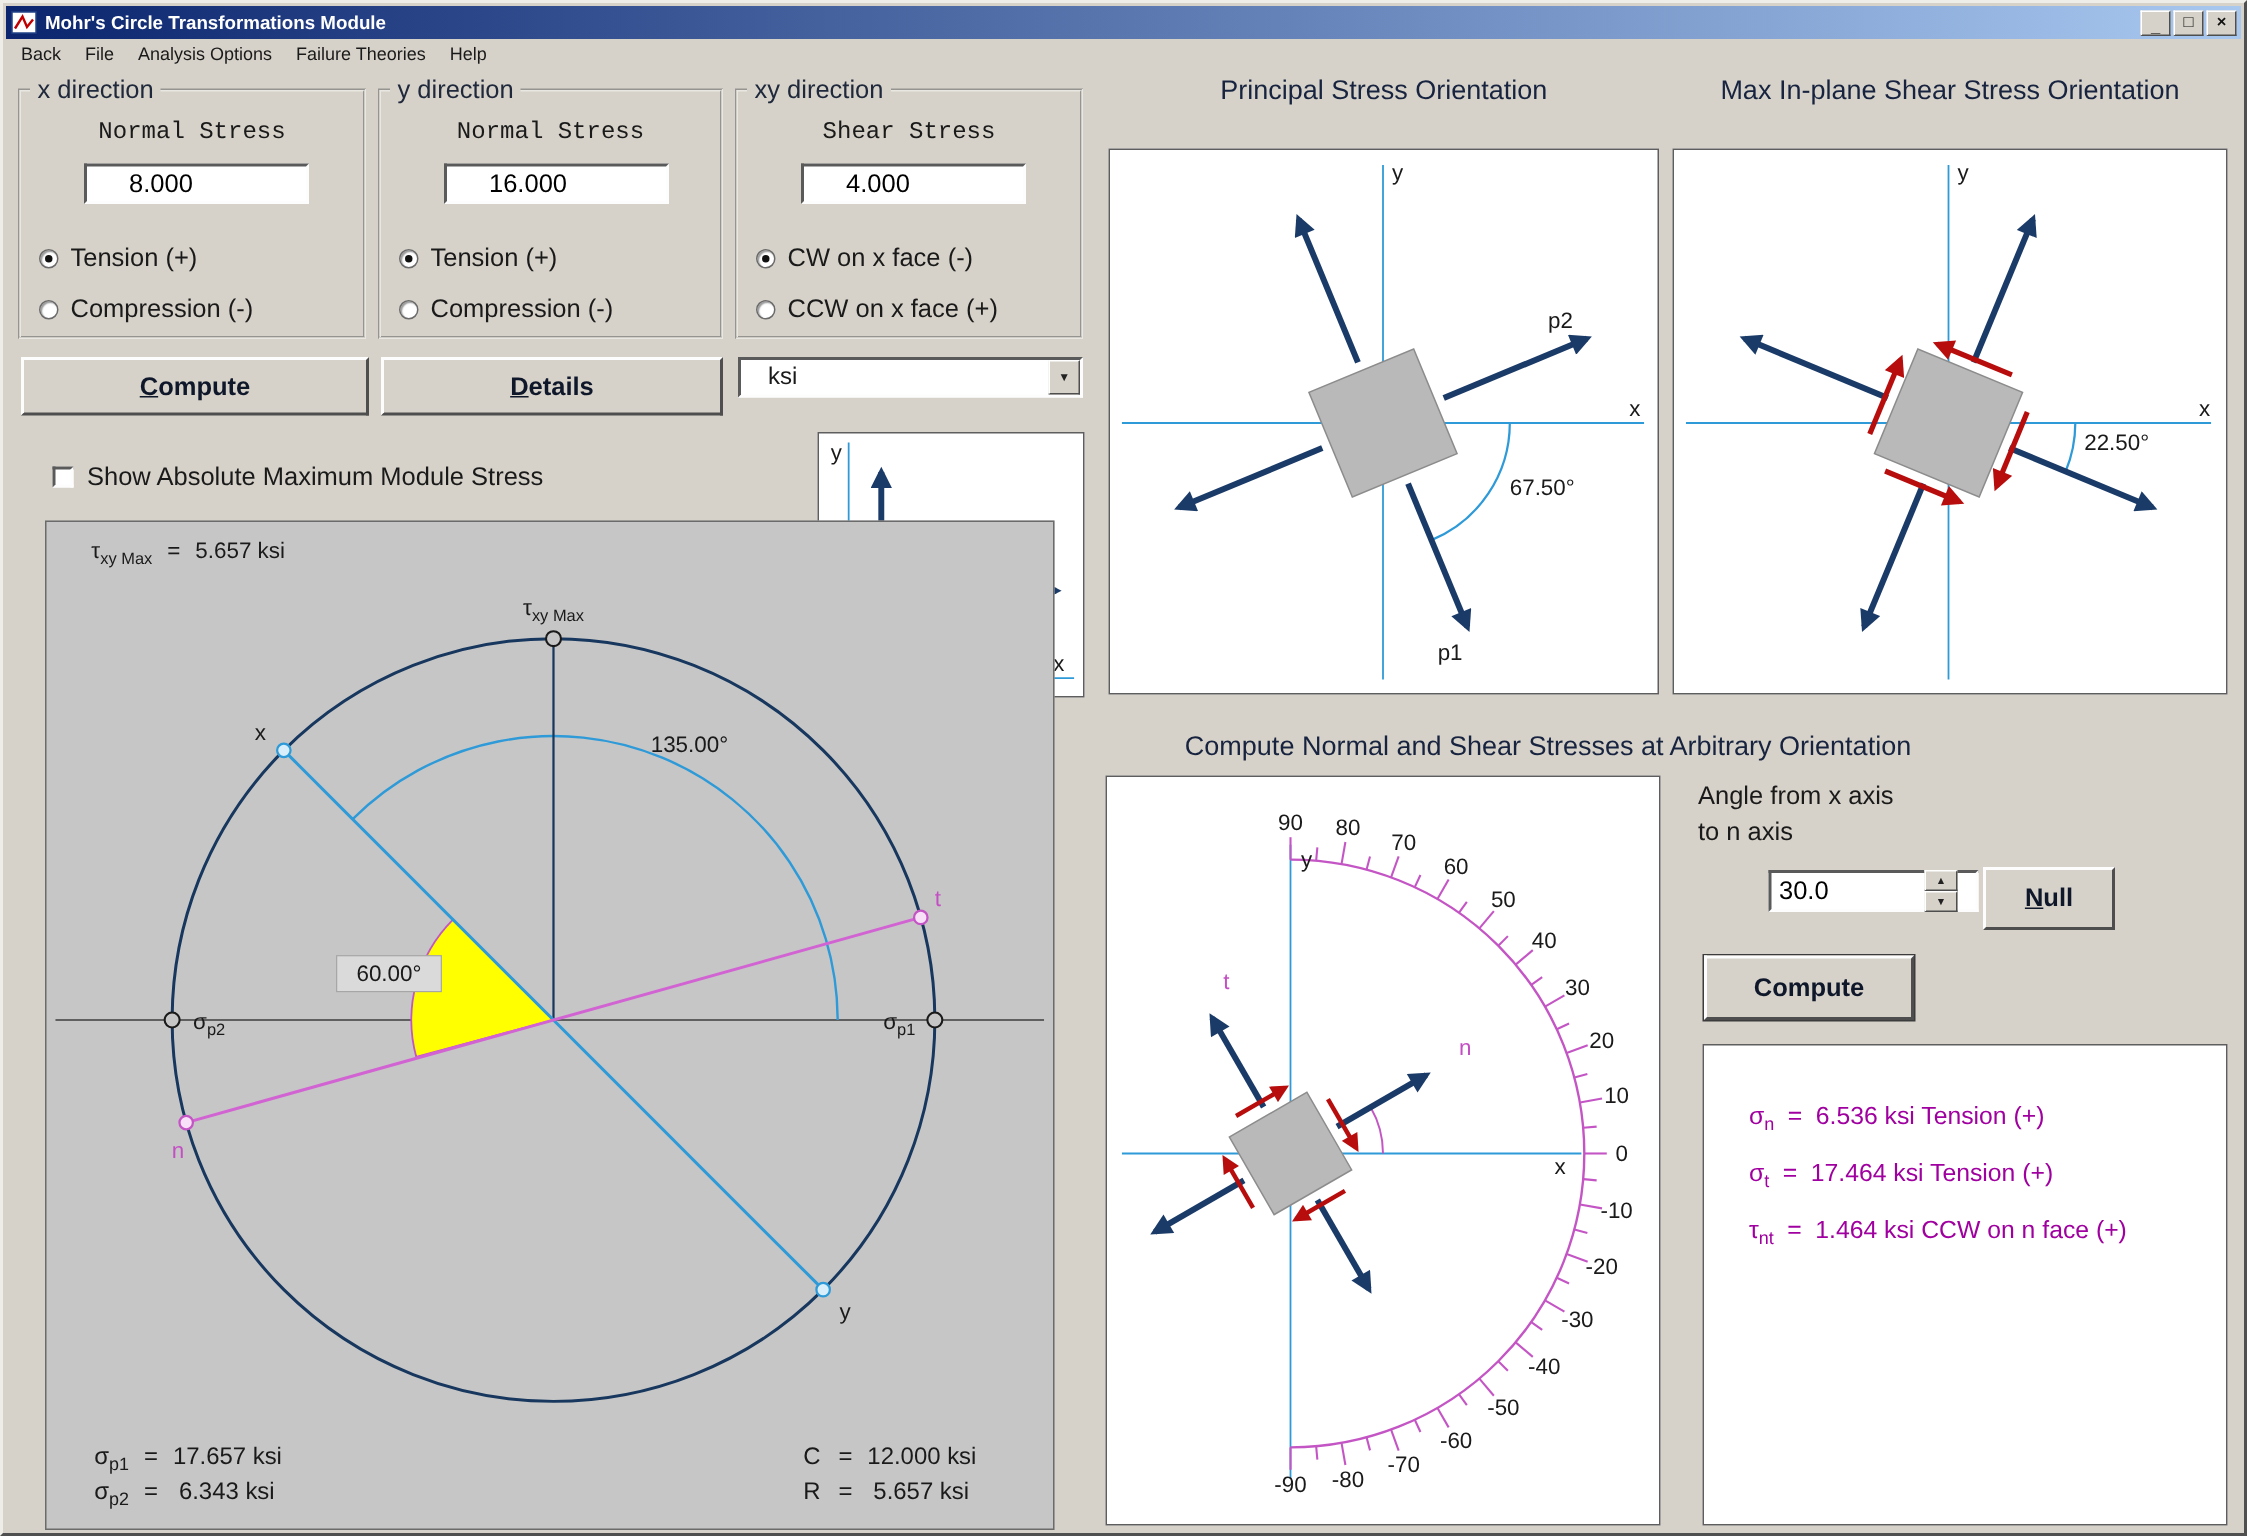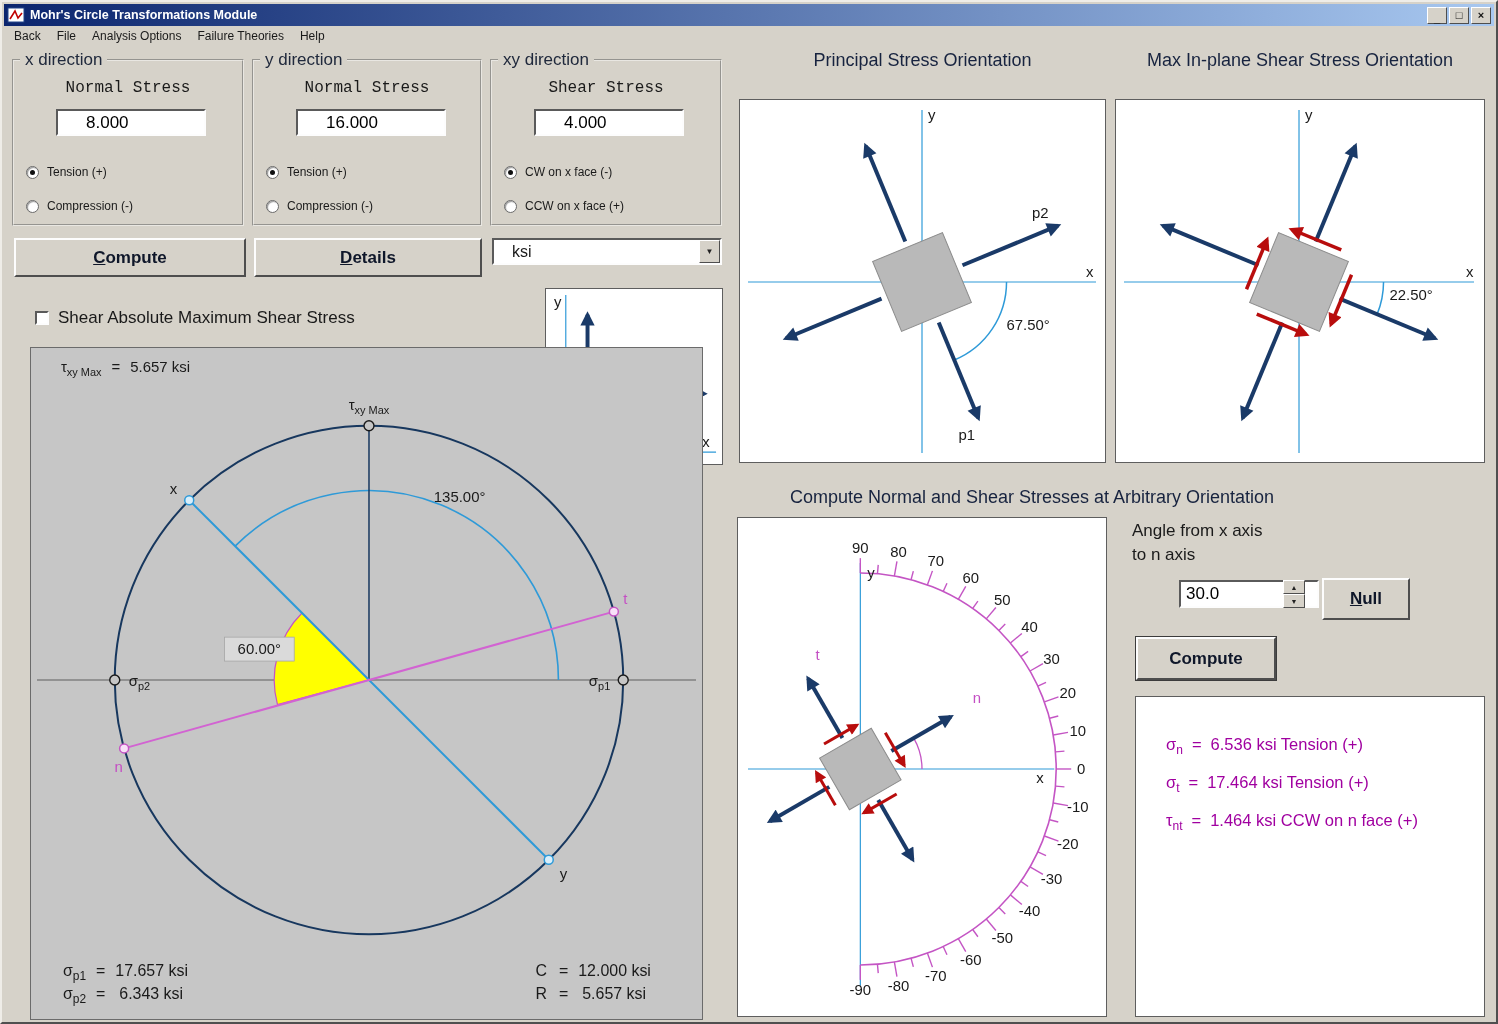--- a/index.html
+++ b/index.html
@@ -27,21 +27,21 @@
   
   .groupbox { position: absolute; border: 2px groove #e9e7e2; }
   .group-label { position: absolute; top: -11px; left: 6px; background: #d6d2c9;
     padding: 0 5px; font-size: 17px; color: #20293c; }
   .field-label { position: absolute; top: 18px; left: 0; right: 0; text-align: center; font-size: 16px; font-family: Liberation Mono, monospace; }
   .textbox { position: absolute; background: #fff; border: 2px solid;
     border-color: #5a5a5a #fdfdfd #fdfdfd #5a5a5a; font-size: 17px; padding: 1px 5px;
     font-family: inherit; outline: none; }
   .gb-input { left: 42px; top: 48px; width: 150px; height: 27px; padding-left: 28px; }
   .radio-row { position: absolute; left: 12px; display: flex; align-items: center; gap: 8px;
-    font-size: 12px; height: 18px; cursor: default; }
+    font-size: 17px; height: 18px; cursor: default; }
   .radio { width: 13px; height: 13px; border-radius: 50%; background: #fff; position: relative;
     border: 1px solid #6a6a6a; box-shadow: inset 1px 1px 1px rgba(0,0,0,.4); flex: 0 0 auto; }
   .radio.checked::after { content: ""; position: absolute; left: 3px; top: 3px; width: 5px;
     height: 5px; border-radius: 50%; background: #101010; }
 
   
   .btn { position: absolute; background: #d6d2c9; font-family: inherit; font-size: 17px;
     font-weight: bold; color: #0f172a; border: 2px solid;
     border-color: #fdfdfd #4e4e4e #4e4e4e #fdfdfd; cursor: default; }
   .btn.default { box-shadow: 0 0 0 1px #3c3c3c; }
@@ -170,21 +170,21 @@
 
   <button class="btn" style="left:12px;top:236px;width:232px;height:39px" data-name="compute-button"><u>C</u><span>ompute</span></button>
   <button class="btn" style="left:252px;top:236px;width:228px;height:39px" data-name="details-button"><u>D</u><span>etails</span></button>
   <div class="dropdown" style="left:490px;top:236px;width:230px;height:27px" data-name="units-dropdown">
     <span class="dropdown-value" data-name="units-dropdown-value">ksi</span>
     <span class="dropdown-btn" data-name="dropdown-arrow-icon">▼</span>
   </div>
 
   <label class="checkbox-row" style="left:33px;top:306px" data-name="abs-max-shear-checkbox">
     <span class="checkbox" data-name="abs-max-shear-checkbox-box"></span>
-    <span data-name="abs-max-shear-checkbox-label">Shear Absolute Maximum Shear Stress</span>
+    <span data-name="abs-max-shear-checkbox-label">Show Absolute Maximum Module Stress</span>
   </label>
 
   <div class="white-panel" style="left:543px;top:286px;width:178px;height:177px" data-name="element-legend-panel">
     <svg viewBox="0 0 178 177" width="176" height="175" data-name="element-legend-svg">
       <line x1="20" y1="6" x2="20" y2="168" stroke="#2e9ad8" stroke-width="1.2" data-name="legend-y-axis"></line>
       <line x1="6" y1="165" x2="172" y2="165" stroke="#2e9ad8" stroke-width="1.2" data-name="legend-x-axis"></line>
       <rect x="6" y="94" width="76" height="76" fill="#b9b9b9" stroke="#8c8c8c" data-name="legend-stress-element"></rect>
       <line x1="42" y1="90" x2="42" y2="26" stroke="#1a3a68" stroke-width="4" marker-end="url(#ah-navy)" data-name="legend-sigma-y-arrow"></line>
       <line x1="86" y1="106" x2="160" y2="106" stroke="#1a3a68" stroke-width="4" marker-end="url(#ah-navy)" data-name="legend-sigma-x-arrow"></line>
       <line x1="84" y1="88" x2="24" y2="88" stroke="#b80d0d" stroke-width="3.5" marker-end="url(#ah-red)" data-name="legend-shear-top-arrow"></line>

